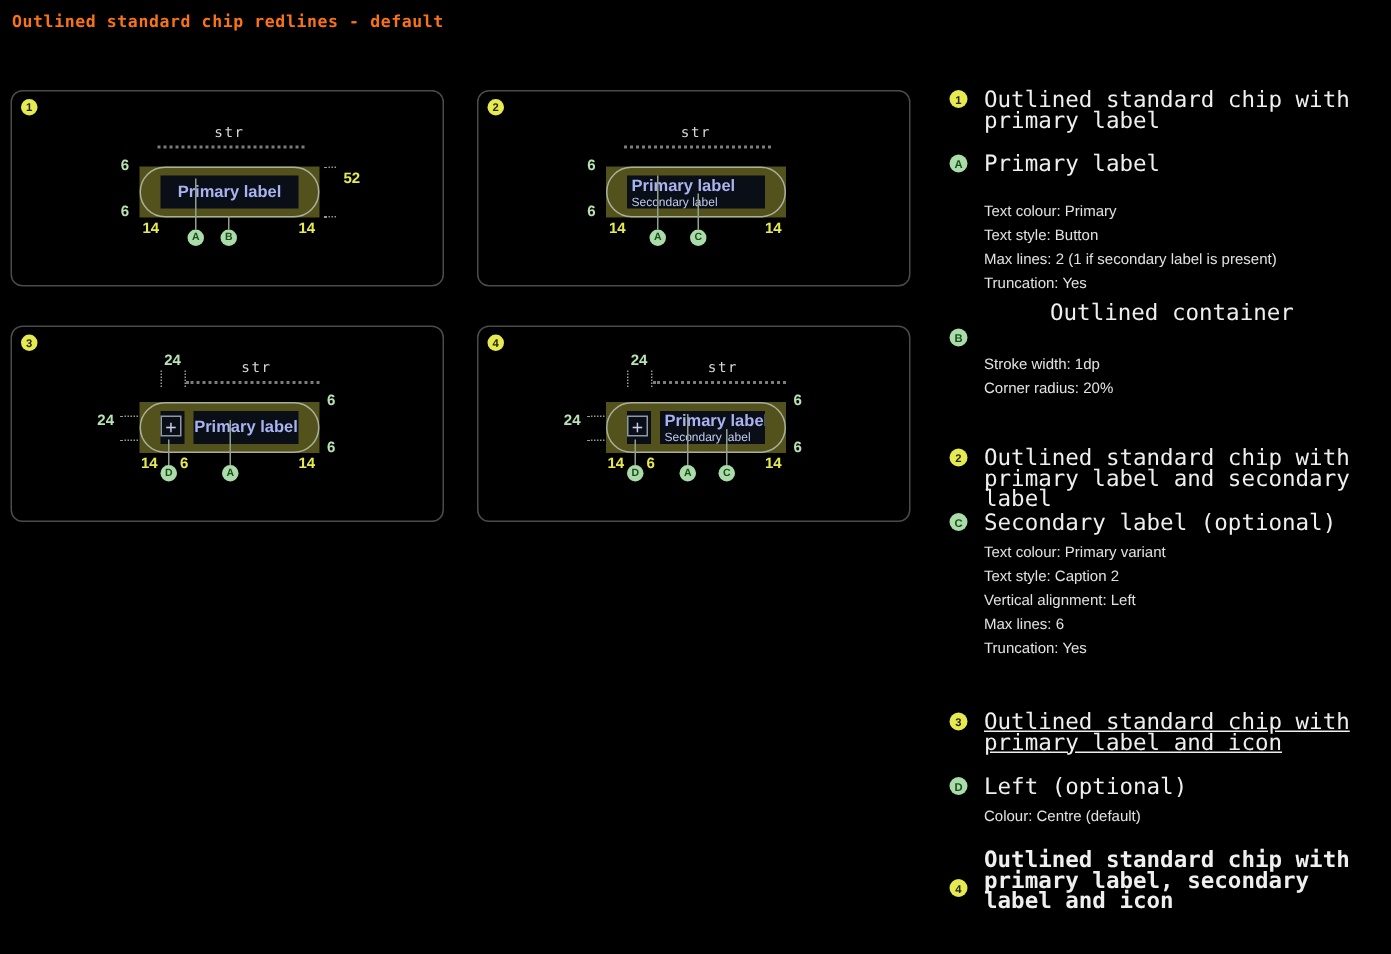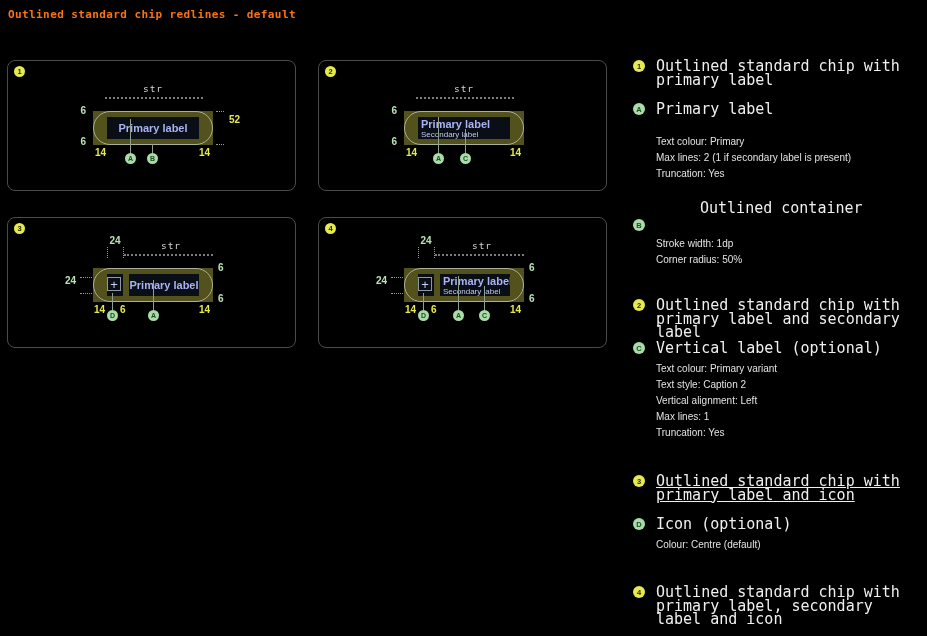--- a/index.html
+++ b/index.html
@@ -184,47 +184,48 @@
   <div class="pbadge bg-green" style="left:160px; top:92px;">C</div>
 </div>
 
 <div class="lbadge bg-yellow" style="top:60px;">1</div>
 <div class="ltitle" style="top:60px;">Outlined standard chip with primary label</div>
 
 <div class="lbadge bg-green" style="top:103px;">A</div>
 <div class="ltitle" style="top:103px;">Primary label</div>
 <div class="ldetails" style="top:134px;">
   <div>Text colour: Primary</div>
+  <div>Text style: Button</div>
   <div>Max lines: 2 (1 if secondary label is present)</div>
   <div>Truncation: Yes</div>
 </div>
 
 <div class="lbadge bg-green" style="top:219px;">B</div>
 <div class="ltitle" style="top:202px;margin-left:44px;">Outlined container</div>
 <div class="ldetails" style="top:236px;">
   <div>Stroke width: 1dp</div>
-  <div>Corner radius: 50%</div>
+  <div>Corner radius: 20%</div>
 </div>
 
 <div class="lbadge bg-yellow" style="top:299px;">2</div>
 <div class="ltitle" style="top:299px;">Outlined standard chip with primary label and secondary label</div>
 
 <div class="lbadge bg-green" style="top:342px;">C</div>
-<div class="ltitle" style="top:342px;">Vertical label (optional)</div>
+<div class="ltitle" style="top:342px;">Secondary label (optional)</div>
 <div class="ldetails" style="top:361px;">
   <div>Text colour: Primary variant</div>
   <div>Text style: Caption 2</div>
   <div>Vertical alignment: Left</div>
-  <div>Max lines: 1</div>
+  <div>Max lines: 6</div>
   <div>Truncation: Yes</div>
 </div>
 
 <div class="lbadge bg-yellow" style="top:475px;">3</div>
 <div class="ltitle" style="top:475px;text-decoration:underline;">Outlined standard chip with primary label and icon</div>
 
 <div class="lbadge bg-green" style="top:518px;">D</div>
-<div class="ltitle" style="top:518px;">Icon (optional)</div>
+<div class="ltitle" style="top:518px;">Left (optional)</div>
 <div class="ldetails" style="top:537px;">
   <div>Colour: Centre (default)</div>
 </div>
 
 <div class="lbadge bg-yellow" style="top:586px;">4</div>
-<div class="ltitle" style="top:586px;">Outlined standard chip with primary label, secondary label and icon</div>
+<div class="ltitle" style="top:567px;font-weight:bold;">Outlined standard chip with primary label, secondary label and icon</div>
 
 </body></html>

